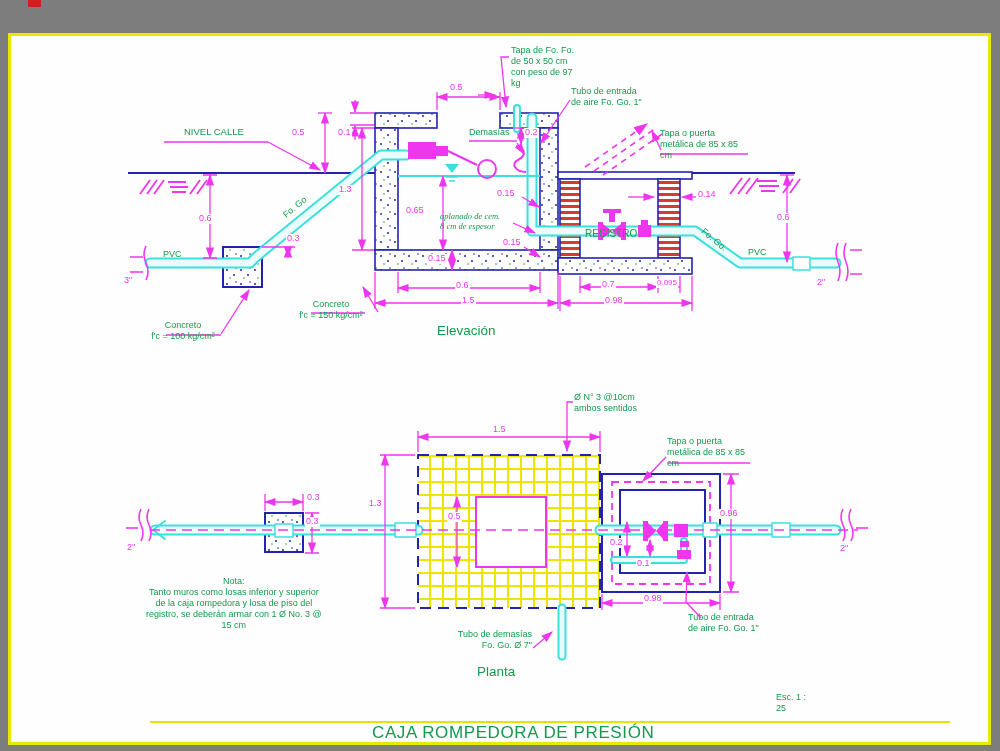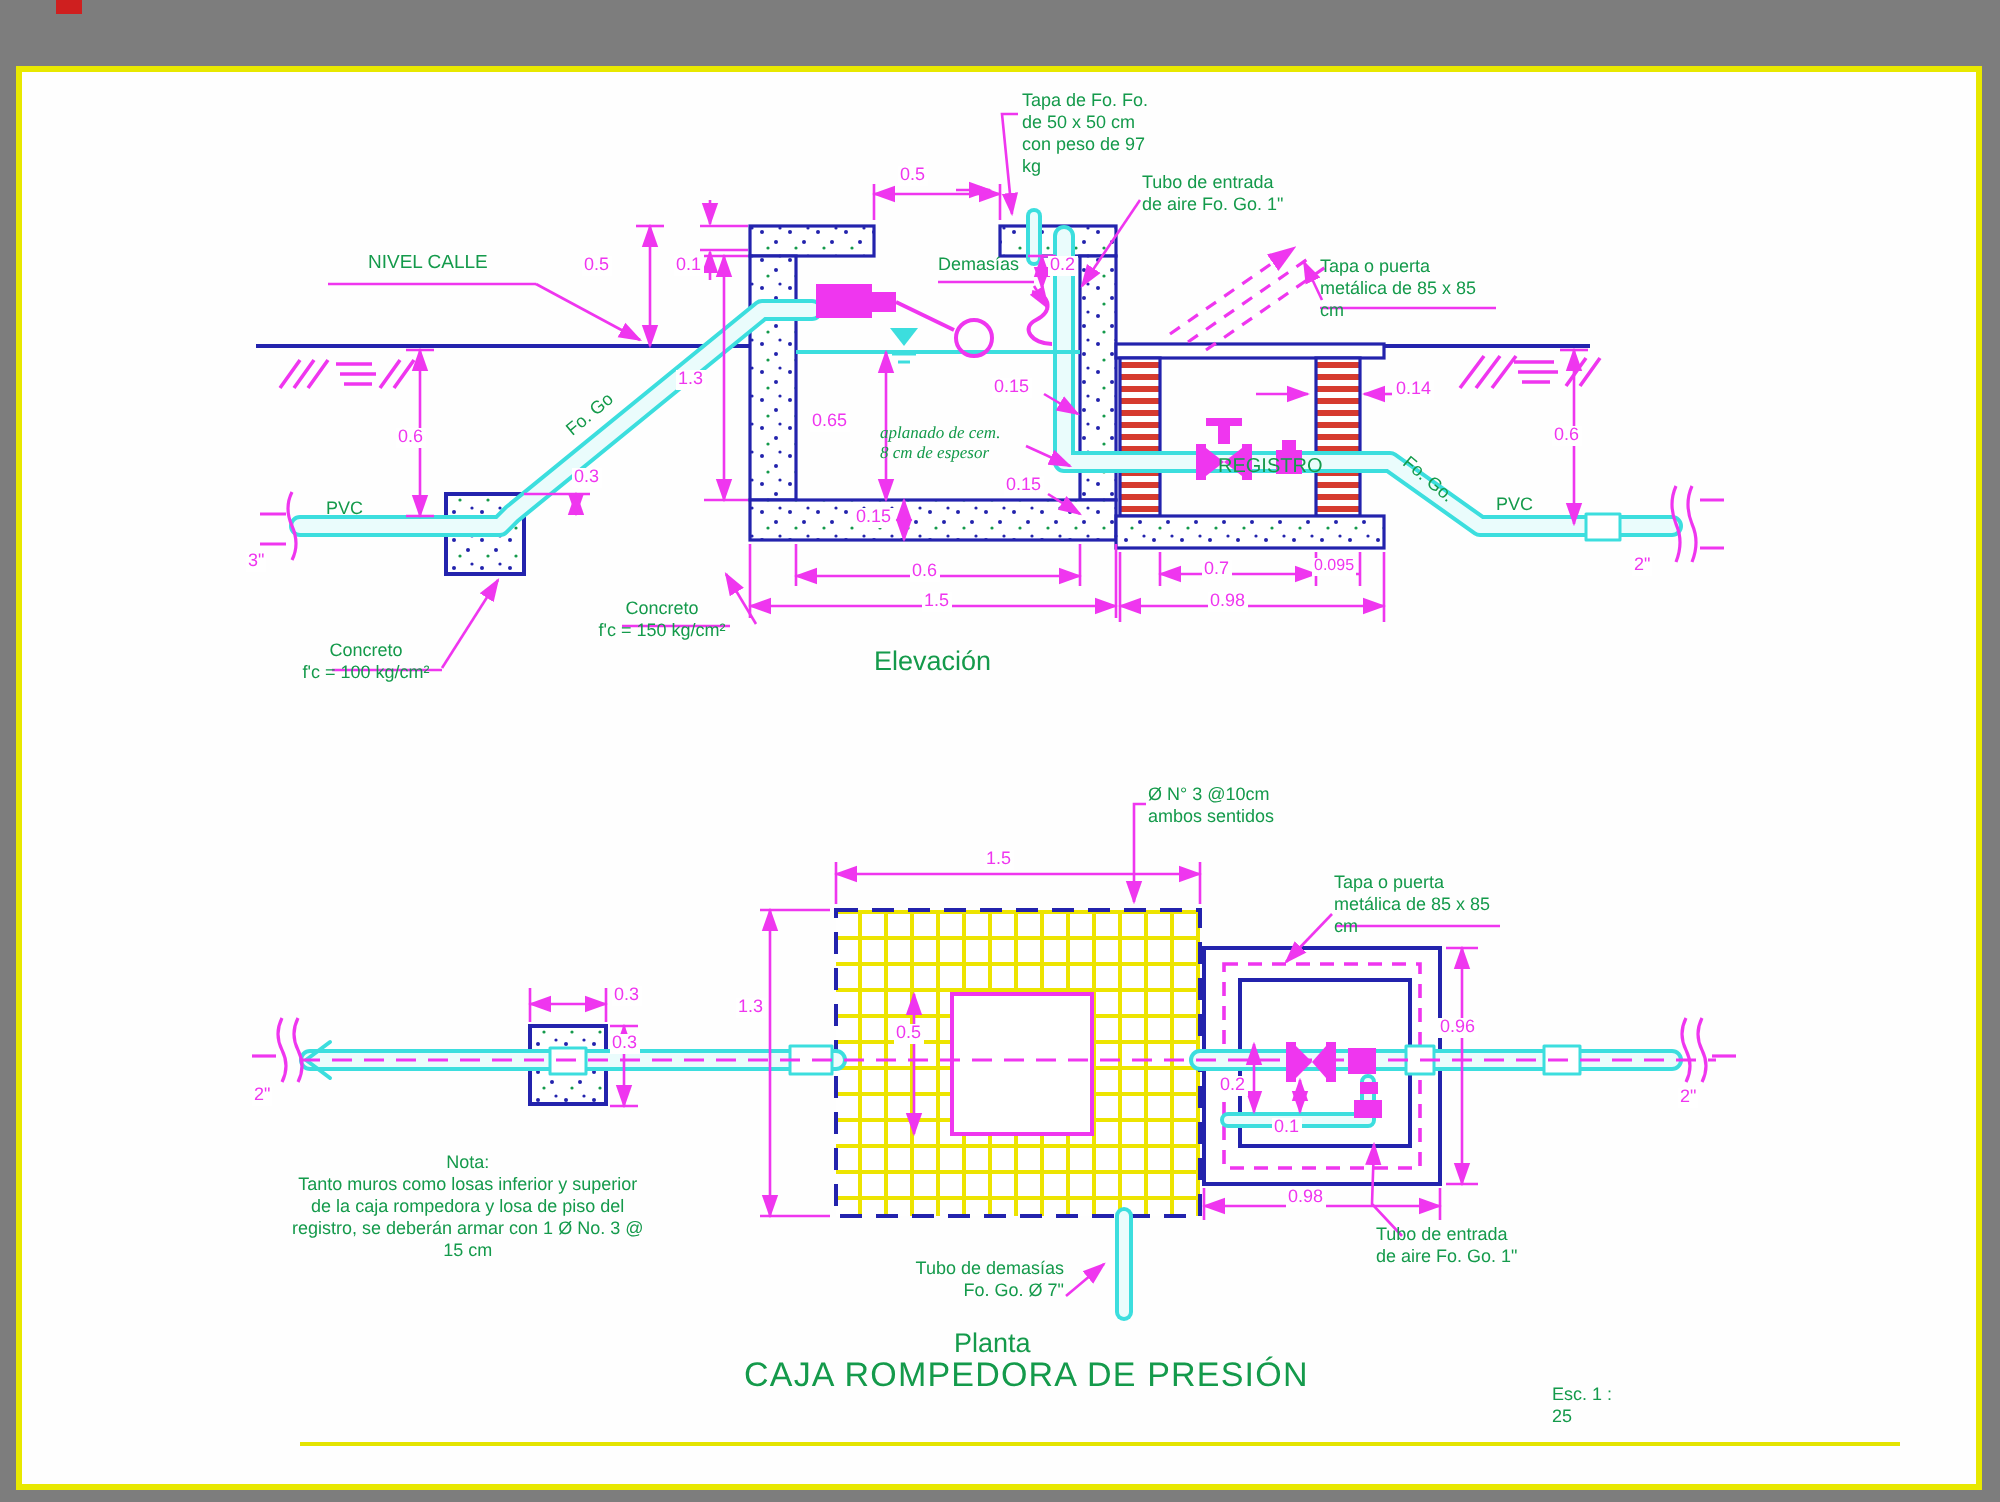--- a/index.html
+++ b/index.html
@@ -232,37 +232,37 @@
       <path d="M843,509 q-4,8 0,16 q4,8 0,16 M851,509 q-4,8 0,16 q4,8 0,16"></path>
       <path d="M856,528 H868"></path>
     </g>
 
     <path d="M150,722 H950" stroke="#e4e400" stroke-width="2" fill="none"></path>
   </svg>
 
   <div id="labels">
     <div class="lbl g lg" style="left:437px;top:323px">Elevación</div>
     <div class="lbl g lg" style="left:477px;top:664px">Planta</div>
-    <div class="lbl g xl" style="left:372px;top:678px">CAJA ROMPEDORA DE PRESIÓN</div>
+    <div class="lbl g xl" style="left:372px;top:723px">CAJA ROMPEDORA DE PRESIÓN</div>
     <div class="lbl g" style="left:776px;top:692px">Esc. 1 :
 25</div>
   <div class="lbl g" style="left: 166px; top: 126px; font-size: 9.5px; padding-left: 18px;">NIVEL CALLE</div>
       <div class="lbl g" style="left: 511px; top: 45px;">Tapa de Fo. Fo.
 de 50 x 50 cm
 con peso de 97
 kg</div>
       <div class="lbl g" style="left: 571px; top: 86px;">Tubo de entrada
 de aire Fo. Go. 1"</div>
       <div class="lbl g" style="left: 660px; top: 128px;">Tapa o puerta
 metálica de 85 x 85
 cm</div>
       <div class="lbl g" style="left: 469px; top: 127px;">Demasías</div>
       <div class="lbl gi" style="left: 440px; top: 211px; font-size: 8.5px;">aplanado de cem.
 8 cm de espesor</div>
-      <div class="lbl g" style="left: 609px; top: 228px; font-size: 10px;">REGISTRO</div>
+      <div class="lbl g" style="left: 585px; top: 228px; font-size: 10px;">REGISTRO</div>
       <div class="lbl g" style="left: 163px; top: 249px;">PVC</div>
       <div class="lbl g" style="left: 281px; top: 212px; transform-origin: 0px 0px; transform: rotate(-40deg);">Fo. Go</div>
       <div class="lbl g" style="left: 706px; top: 226px; transform-origin: 0px 0px; transform: rotate(40deg);">Fo. Go.</div>
       <div class="lbl g" style="left: 748px; top: 247px;">PVC</div>
       <div class="lbl g" style="left: 137px; top: 320px; width: 92px; text-align: center;">Concreto
 f'c = 100 kg/cm²</div>
       <div class="lbl g" style="left: 285px; top: 299px; width: 92px; text-align: center;">Concreto
 f'c = 150 kg/cm²</div>
       <div class="lbl g" style="left: 146px; top: 576px; text-align: center;">Nota:
 Tanto muros como losas inferior y superior

